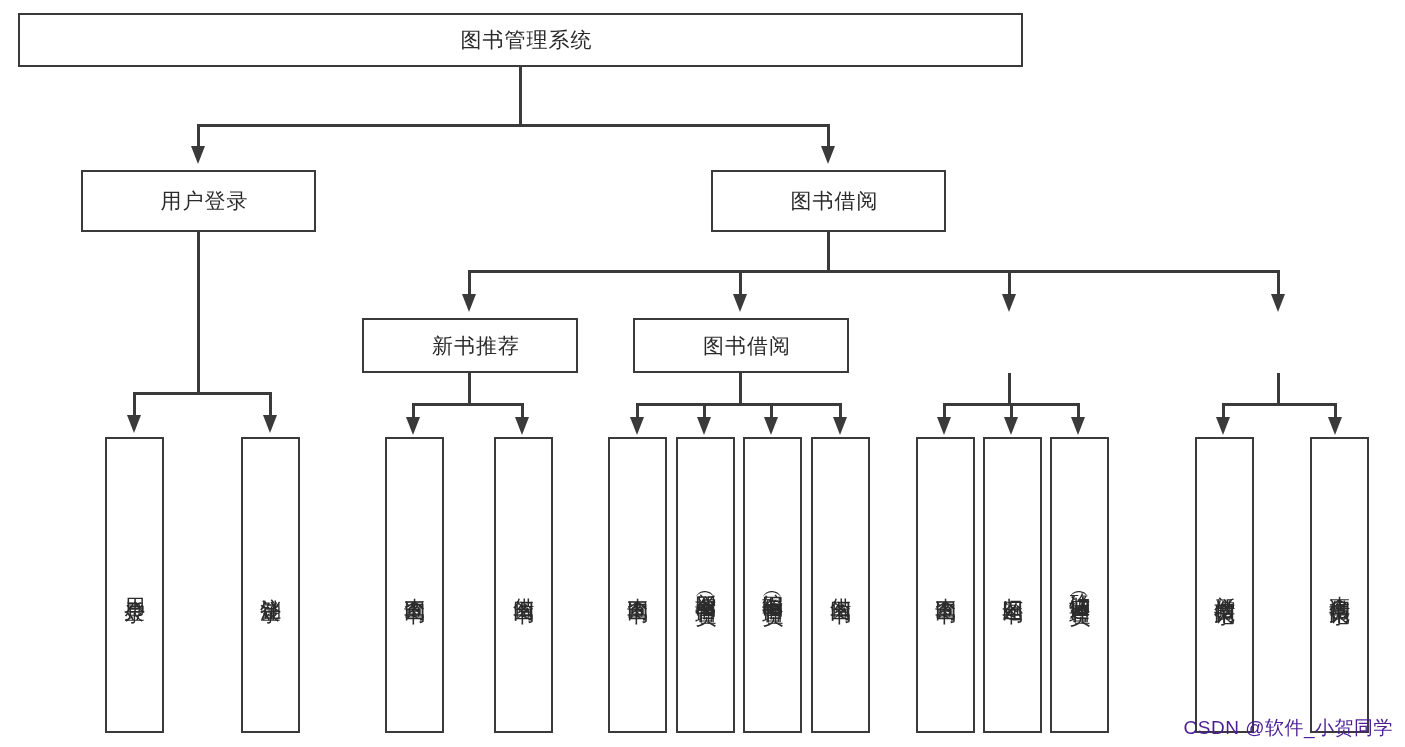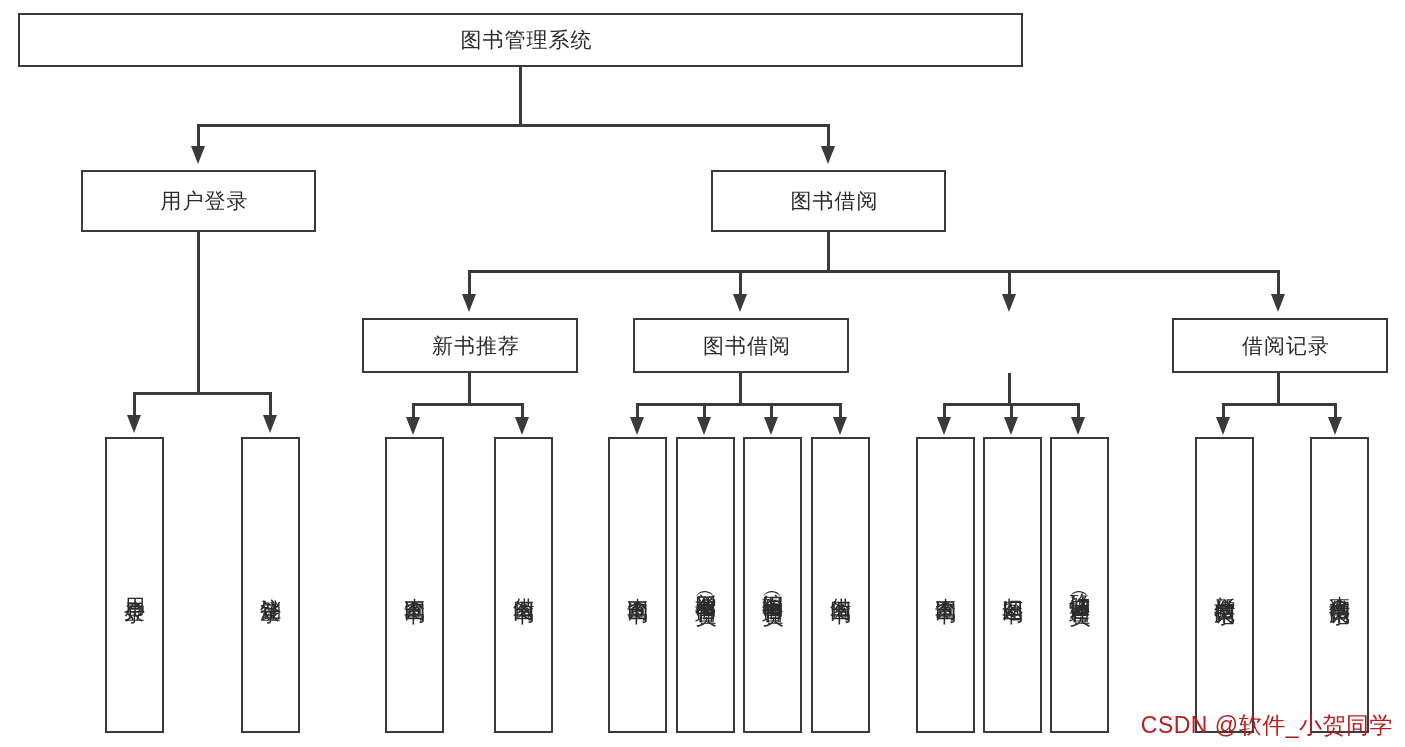--- a/index.html
+++ b/index.html
@@ -70,22 +70,22 @@
     height: 0;
     border-left: 7px solid transparent;
     border-right: 7px solid transparent;
     border-top: 18px solid #3a3a3a;
   }
   
   #watermark {
     position: absolute;
     right: 12px;
     bottom: 6px;
-    font-size: 23px;
-    color: #b91c1c;
+    font-size: 19px;
+    color: #4c1d95;
     letter-spacing: 0.5px;
     white-space: nowrap;
     user-select: none;
   }
 </style>
 </head>
 <body>
 
 <div id="canvas">
 
@@ -133,23 +133,20 @@
   <div class="vline" style="left:1008px; top:270px; width:3px; height:26px;"></div>
   <div class="arrow" style="left:1002px; top:294px;"></div>
   <div class="vline" style="left:1277px; top:270px; width:3px; height:26px;"></div>
   <div class="arrow" style="left:1271px; top:294px;"></div>
 
   <div class="node horiz" style="left:362px; top:318px; width:216px; height:55px;">
     <span>新书推荐</span>
   </div>
   <div class="node horiz" style="left:633px; top:318px; width:216px; height:55px;">
     <span>图书借阅</span>
-  </div>
-  <div class="node horiz" style="left:1172px; top:318px; width:216px; height:55px;">
-    <span>借阅记录</span>
   </div>
 
   <div class="vline" style="left:468px; top:373px; width:3px; height:30px;"></div>
   <div class="hline" style="left:412px; top:403px; width:112px; height:3px;"></div>
   <div class="vline" style="left:412px; top:403px; width:3px; height:16px;"></div>
   <div class="arrow" style="left:406px; top:417px;"></div>
   <div class="vline" style="left:521px; top:403px; width:3px; height:16px;"></div>
   <div class="arrow" style="left:515px; top:417px;"></div>
 
   <div class="node leaf" style="left:385px; top:437px; width:59px; height:296px;">

